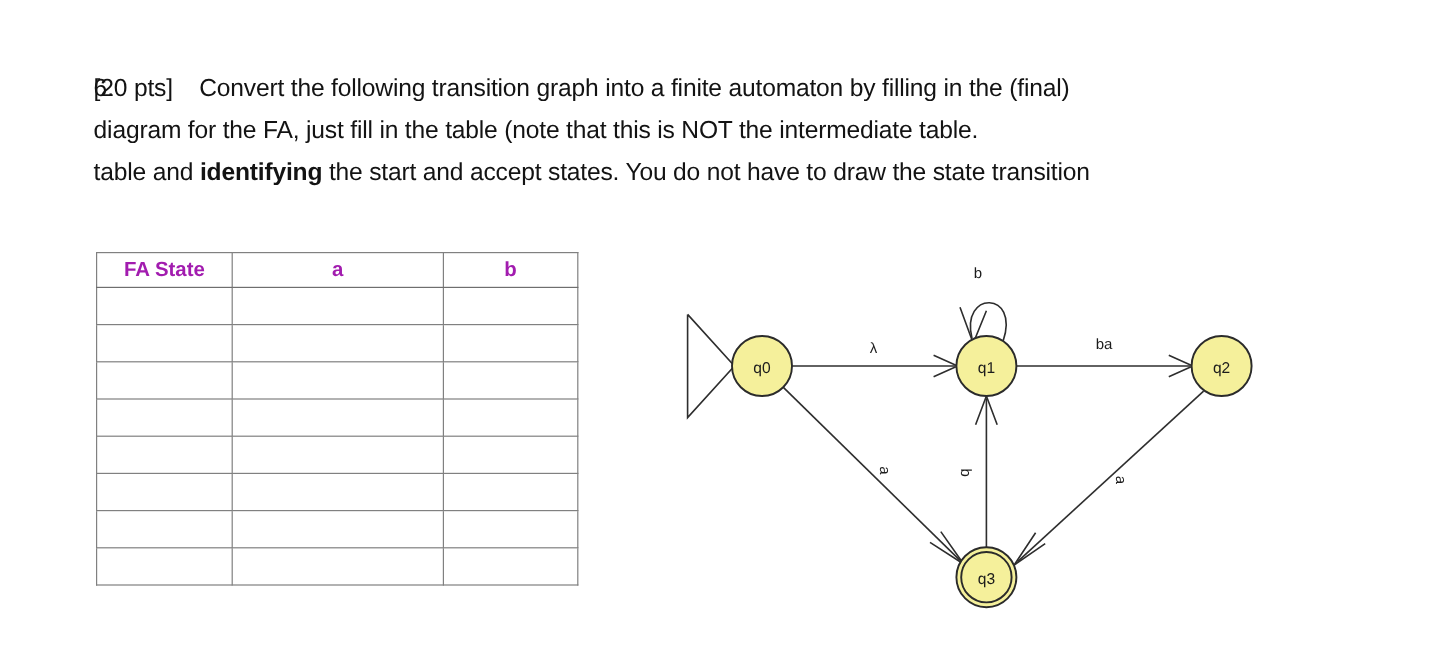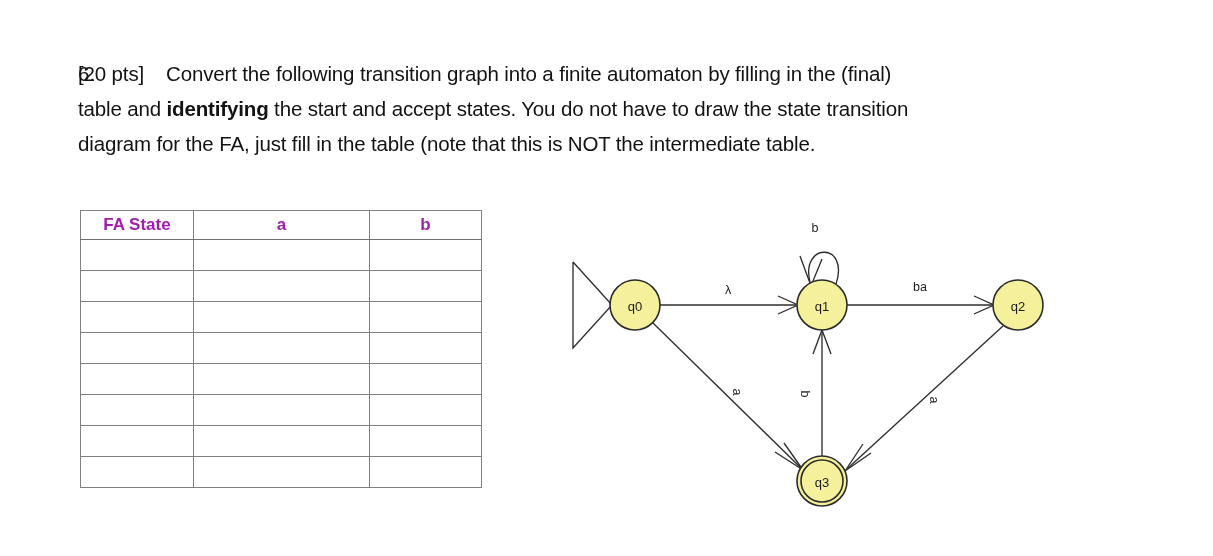--- a/index.html
+++ b/index.html
@@ -121,27 +121,27 @@
   <span class="q-num">6.</span>
 
   <div class="q-line">
     <span class="q-body">
       <span>[20 pts]</span><span class="gap-wide"></span><span>Convert the following transition graph into a finite automaton by filling in the (final)</span>
     </span>
   </div>
 
   <div class="q-line">
     <span class="q-body">
-      <span>table and </span><span class="strong">identifying</span><span> the start and accept states.  You do not have to draw the state transition</span>
+      <span>diagram for the FA, just fill in the table (note that this is NOT the intermediate table.</span>
     </span>
   </div>
 
   <div class="q-line">
     <span class="q-body">
-      <span>diagram for the FA, just fill in the table (note that this is NOT the intermediate table.</span>
+      <span>table and </span><span class="strong">identifying</span><span> the start and accept states.  You do not have to draw the state transition</span>
     </span>
   </div>
 </div>
 
 <table id="fa-table">
   <thead>
     <tr>
       <th class="col-state">FA State</th>
       <th class="col-a">a</th>
       <th class="col-b">b</th>

